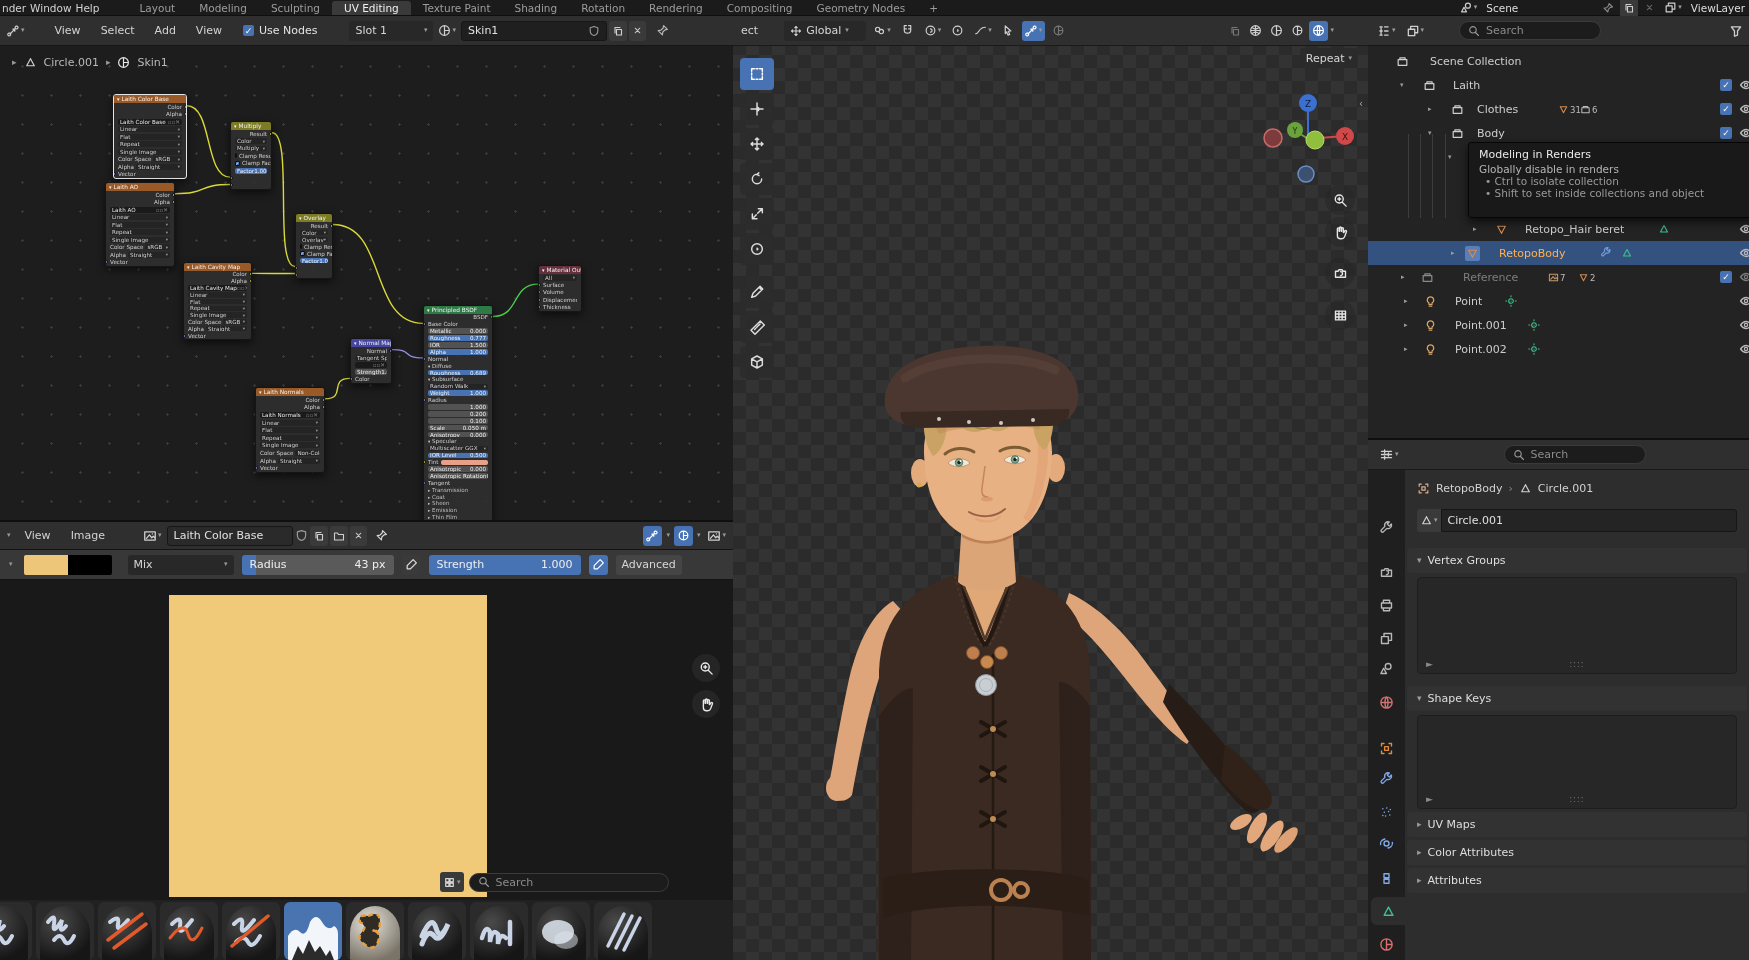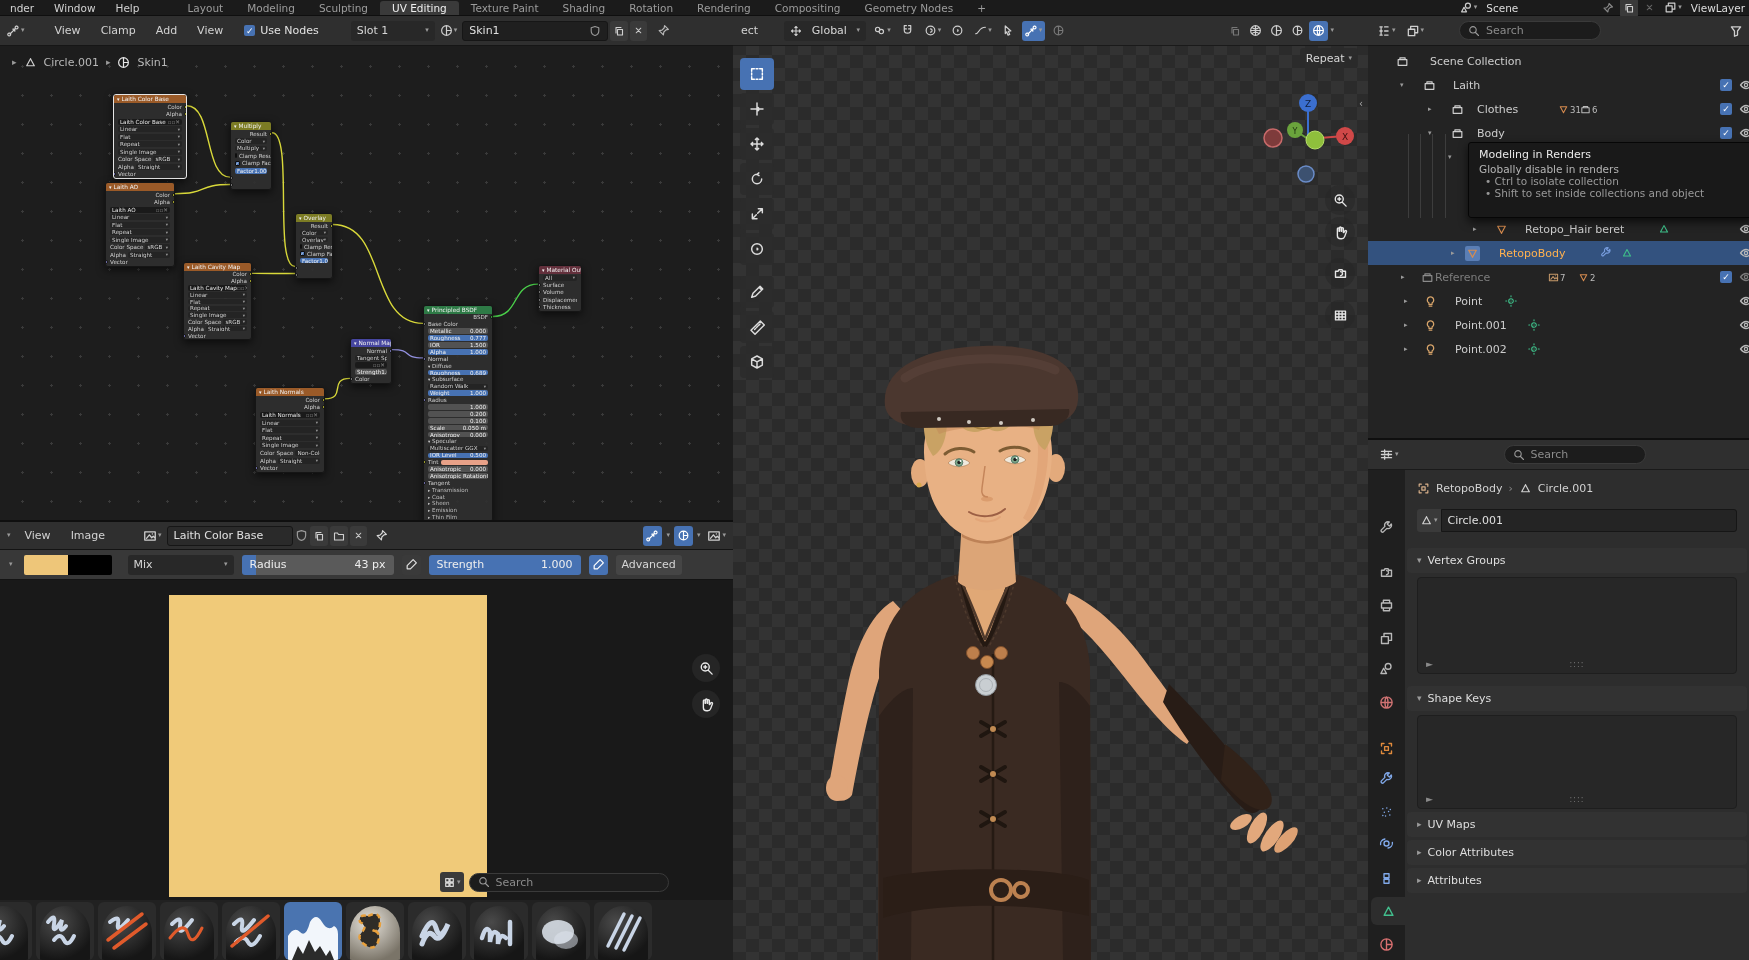--- a/index.html
+++ b/index.html
@@ -17,21 +17,21 @@
   .iconbtn.blue { background:#4772b3; color:#fff; }
   .iconbtn.mut { opacity:.45; }
   .chev { font-size:7px; color:#9a9a9a; line-height:1; }
   .field { background:#1f1f1f; border:1px solid #161616; border-radius:3px; height:20px; display:flex; align-items:center; font-size:11px; color:#e0e0e0; padding:0 6px; gap:5px; }
   .searchbox { background:#1c1c1c; border:1px solid #3a3a3a; border-radius:10px; height:19px; display:flex; align-items:center; padding:0 8px; gap:6px; font-size:11px; color:#8b8b8b; }
   .ico { display:inline-flex; line-height:0; }
   svg.i { display:block; }
 
   
   #topbar { left:0; top:0; width:1749px; height:15px; background:#1b1b1b; display:flex; align-items:center; font-size:10.5px; }
-  #topbar .menu { padding:0 10px; }
+  #topbar .menu { padding:0 2px; }
   .tab { padding:1px 12px; color:#9c9c9c; white-space:nowrap; }
   .tab.active { background:#3a3a3a; color:#efefef; border-radius:3px 3px 0 0; }
   #topbar-right { margin-left:auto; display:flex; align-items:center; gap:6px; padding-right:4px; }
 
   
   #shader { left:0; top:16px; width:733px; height:504px; background:#1d1d1d; }
   #shader-hdr { height:30px; gap:2px; padding:0 4px; border-bottom:1px solid #161616;}
   #node-canvas { position:absolute; left:0; top:30px; width:733px; height:474px; overflow:hidden;
      background-image:radial-gradient(circle,#3a3a3a 1px,transparent 1.2px); background-size:29px 29px; background-position:8px 6px; }
   .node { position:absolute; background:#2f2f2fE8; border:1px solid #151515; border-radius:3px; box-shadow:0 3px 8px #0009; font-size:5.6px; color:#d0d0d0; }
@@ -159,21 +159,21 @@
   <div id="shader" class="abs">
     <div id="shader-hdr" class="hdr">
         <span class="iconbtn flat">
           <svg class="i" width="13" height="13" viewBox="0 0 12 12" fill="none" stroke="#cfcfcf" stroke-width="1.1" stroke-linecap="round" stroke-linejoin="round">
             <path d="M2.8 9.2l4.4-4.4M7.2 4.8H5.4M7.2 4.8v1.8M8.8 1.9a1.3 1.3 0 1 0 .1 0M2 8.4a1.3 1.3 0 1 0 .1 0"></path>
           </svg>
           <span class="chev">▾</span>
         </span>
   <span style="width:14px"></span>
         <span class="menu">View</span>
-        <span class="menu">Clamp</span>
+        <span class="menu">Select</span>
         <span class="menu">Add</span>
         <span class="menu">View</span>
         <span style="display:flex;align-items:center;gap:5px;margin-left:10px">
       <span class="cb" style="width:11px;height:11px">✓</span>
           <span style="color:#e2e2e2">Use Nodes</span>
         </span>
     <span class="btn" style="margin-left:30px;width:84px;justify-content:space-between">
           <span>Slot 1</span>
           <span class="chev">▾</span>
         </span>
@@ -954,21 +954,21 @@
           <svg width="58" height="58" style="position:absolute;left:0;top:0">
             <path d="M14 44 30 12M22 46 38 14M30 48 46 16" stroke="#c9d5e6" stroke-width="3.5" fill="none" stroke-linecap="round"></path>
           </svg>
         </div>
       </div>
   </div>
 
   <div id="vp" class="abs">
     <div id="vp-hdr" class="hdr">
         <span class="menu" style="padding:0 4px">ect</span>
-  <span class="btn" style="margin-left:18px;width:82px;justify-content:space-between">
+  <span class="btn" style="margin-left:18px;width:82px;justify-content:flex-start">
     <svg class="i" width="12" height="12" viewBox="0 0 12 12" fill="none" stroke="#d0d0d0" stroke-width="1.1" stroke-linecap="round" stroke-linejoin="round">
             <path d="M6 1.5v9M1.5 6h9M6 1.5L4.8 2.7M6 1.5l1.2 1.2M6 10.5L4.8 9.3M6 10.5l1.2-1.2M1.5 6l1.2-1.2M1.5 6l1.2 1.2M10.5 6L9.3 4.8M10.5 6 9.3 7.2"></path>
           </svg>
           <span>Global</span>
           <span class="chev">▾</span>
         </span>
         <span class="iconbtn flat ">
           <svg class="i" width="13" height="13" viewBox="0 0 12 12" fill="none" stroke="#cfcfcf" stroke-width="1.1" stroke-linecap="round" stroke-linejoin="round">
             <path d="M4.3 7A2 2 0 1 0 4.3 3a2 2 0 0 0 0 4zM7.7 9A2 2 0 1 0 7.7 5a2 2 0 0 0 0 4z"></path>
           </svg>
@@ -1373,21 +1373,21 @@
             </span>
           </span>
         </div>
         <div class="orow muted" style="top: 249px;">
           <span style="position:absolute;left:33px;font-size:7px;color:#9a9a9a">▸</span>
           <span style="position:absolute;left:53px;">
             <svg class="i" width="13" height="13" viewBox="0 0 12 12" fill="none" stroke="#8a8a8a" stroke-width="1.1" stroke-linecap="round" stroke-linejoin="round">
               <path d="M2 4.2h8v5.3H2zM3.6 4.2V2.6h4.8v1.6"></path>
             </svg>
           </span>
-          <span class="lbl" style="position:absolute;left:62px">Reference</span>
+          <span class="lbl" style="position:absolute;left:90px">Reference</span>
           <span class="badge" style="position:absolute;left:172px">
             <svg class="i" width="11" height="11" viewBox="0 0 12 12" fill="none" stroke="#c89a6a" stroke-width="1.1" stroke-linecap="round" stroke-linejoin="round">
               <path d="M1.5 2.5h9v7h-9zM3 8l2.5-3 2 2.5 1.3-1.3 1.7 1.8M8 4.2h.1"></path>
             </svg>
             <span>7</span>
           </span>
           <span class="badge" style="position:absolute;left:202px">
             <svg class="i" width="11" height="11" viewBox="0 0 12 12" fill="none" stroke="#d78c4f" stroke-width="1.1" stroke-linecap="round" stroke-linejoin="round">
               <path d="M2.5 3h7L6 9.5zM2.5 3h.1M9.5 3h.1M6 9.5h.1"></path>
             </svg>

